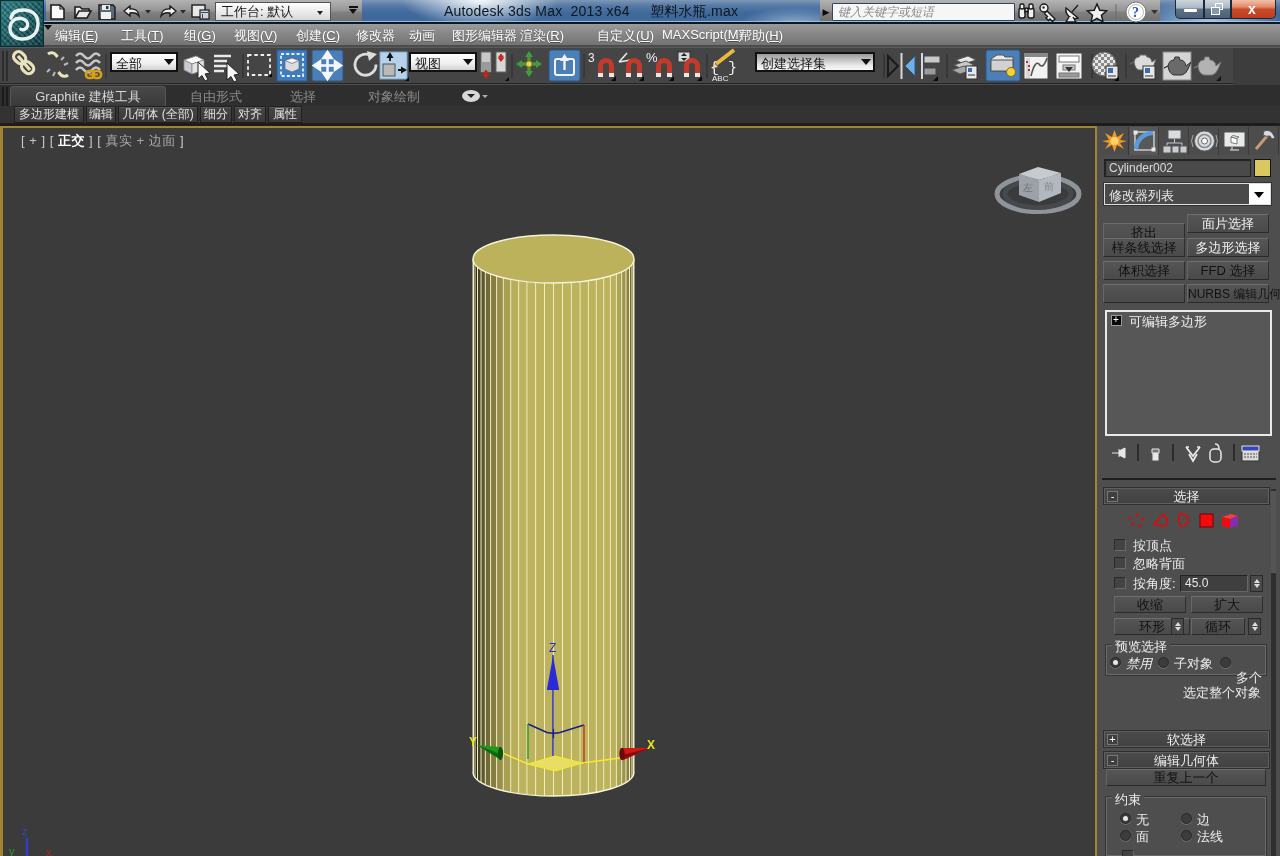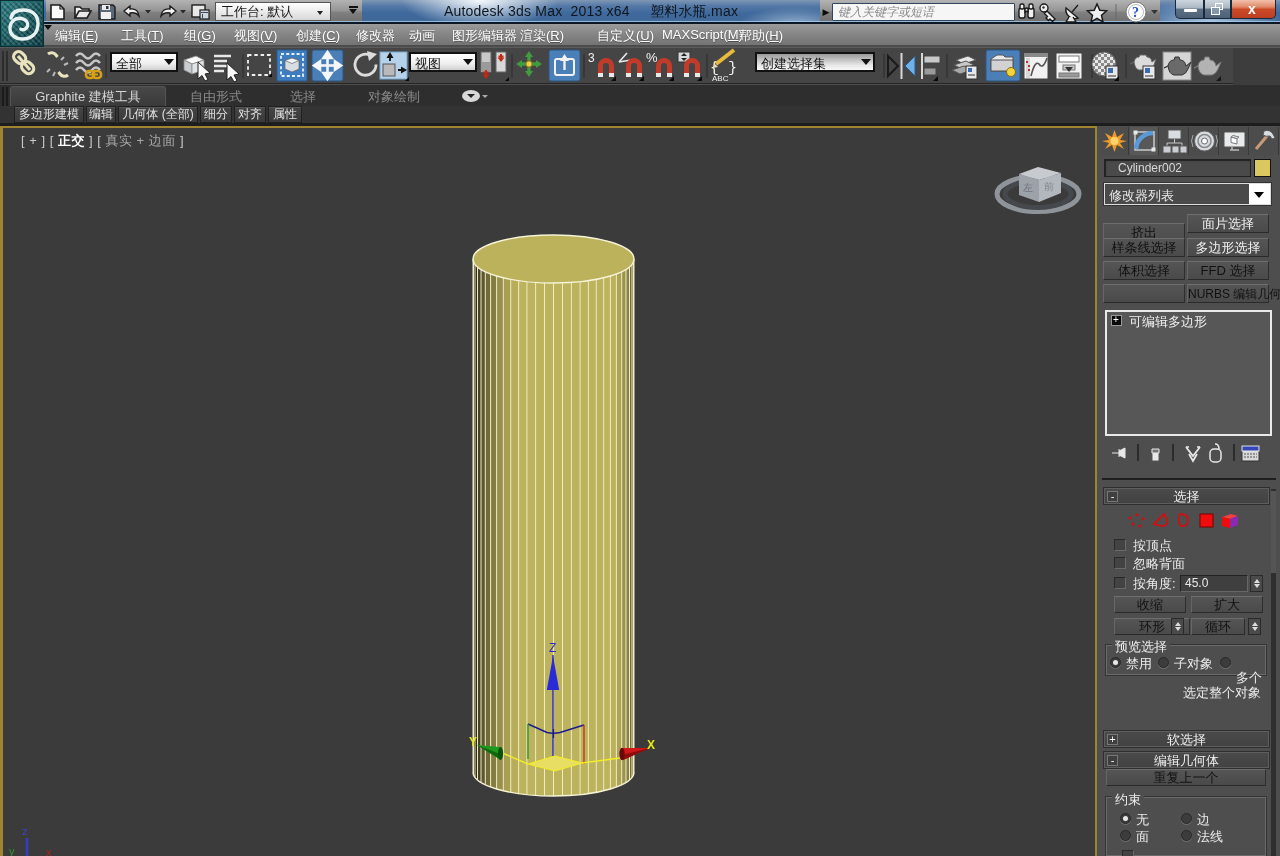--- a/index.html
+++ b/index.html
@@ -58,21 +58,21 @@
 
 #viewport{position:absolute;left:0;top:126px;width:1097px;height:730px;background:#3b3b3b;border-left:3px solid #a08432;border-top:2px solid #a08432;border-right:2px solid #a08432;}
 #vplabel{position:absolute;left:18px;top:4px;font-size:13px;color:#c9c9c9;letter-spacing:.5px;}
 #vplabel b{color:#fff;}
 #vplabel .dim{color:#a9a9a9;}
 
 
 #panel{position:absolute;left:1100px;top:126px;width:180px;height:730px;background:#4e4e4e;}
 .ptab{position:absolute;top:1px;height:28px;width:29px;background:#4c4c4c;border-right:1px solid #3a3a3a;}
 .ptab.active{background:#585858;}
-#namefield{position:absolute;left:4px;top:33px;width:147px;height:18px;background:#4a4a4a;border:1px solid #222;box-shadow:inset 1px 1px 1px rgba(0,0,0,.55);color:#d8d8d8;font-size:12px;line-height:16px;padding-left:13px;}
+#namefield{position:absolute;left:4px;top:33px;width:147px;height:18px;background:#4a4a4a;border:1px solid #222;box-shadow:inset 1px 1px 1px rgba(0,0,0,.55);color:#d8d8d8;font-size:12px;line-height:16px;padding-left:4px;}
 #colorswatch{position:absolute;left:154px;top:33px;width:17px;height:18px;background:#d9c860;border:1px solid #111;}
 #modlist{position:absolute;left:4px;top:57px;width:167px;height:22px;background:#4a4a4a;border:1px solid #ddd;outline:1px solid #333;}
 #modlist .txt{position:absolute;left:4px;top:3px;color:#e8e8e8;font-size:13px;}
 #modlist .cbtn{position:absolute;right:0;top:0;width:21px;height:20px;background:#fff;}
 #modlist .cbtn:after{content:"";position:absolute;left:5px;top:8px;border-left:5px solid transparent;border-right:5px solid transparent;border-top:6px solid #000;}
 .gbtn{position:absolute;background:linear-gradient(180deg,#555,#4a4a4a);border-top:1px solid #6e6e6e;border-left:1px solid #666;border-right:1px solid #2e2e2e;border-bottom:1px solid #2a2a2a;color:#111;font-size:13px;text-align:center;overflow:visible;white-space:nowrap;}
 #stack{position:absolute;left:5px;top:184px;width:167px;height:126px;background:#575757;border:2px solid #e9e9e9;}
 #rollsep{position:absolute;left:2px;top:352px;width:174px;height:2px;background:#1f1f1f;}
 .rollhead{position:absolute;left:4px;width:165px;height:16px;background:linear-gradient(180deg,#4a4a4a,#424242);border:1px solid #5e5e5e;outline:1px solid #2e2e2e;color:#efefef;font-size:13px;text-align:center;line-height:15px;}
 .rollhead .pm{position:absolute;left:2px;top:2px;width:11px;height:11px;border:1px solid #777;color:#fff;font-size:11px;line-height:9px;text-align:center;background:#3f3f3f;}
@@ -674,21 +674,21 @@
     <div class="spin" style="left:150px;top:449px;"></div>
     <div class="gbtn" style="left:14px;top:470px;width:72px;height:17px;line-height:16px;">收缩</div>
     <div class="gbtn" style="left:91px;top:470px;width:72px;height:17px;line-height:16px;">扩大</div>
     <div class="gbtn" style="left:14px;top:492px;width:76px;height:17px;line-height:16px;">环形</div>
     <div class="spin" style="left:71px;top:492px;"></div>
     <div class="gbtn" style="left:91px;top:492px;width:54px;height:17px;line-height:16px;">循环</div>
     <div class="spin" style="left:148px;top:492px;"></div>
     <div class="fset" style="left:6px;top:519px;width:160px;height:30px;"></div>
     <div class="ptxt" style="left:12px;top:512px;background:#4e4e4e;padding:0 3px;">预览选择</div>
     <div class="radio sel" style="left:10px;top:531px;"></div>
-      <div class="ptxt" style="left:26px;top:529px;">禁用</div>
+      <div class="ptxt" style="left:26px;top:529px;font-style:italic;">禁用</div>
     <div class="radio" style="left:58px;top:531px;"></div>
       <div class="ptxt" style="left:74px;top:529px;">子对象</div>
     <div class="radio" style="left:120px;top:531px;"></div>
       <div class="ptxt" style="left:136px;top:543px;">多个</div>
     <div class="ptxt" style="left:83px;top:558px;">选定整个对象</div>
     <div class="rollhead" style="top:605px;"><span class="pm">+</span>软选择</div>
     <div class="rollhead" style="top:626px;"><span class="pm">-</span>编辑几何体</div>
     <div class="gbtn" style="left:6px;top:643px;width:160px;height:17px;line-height:16px;">重复上一个</div>
     <div class="fset" style="left:6px;top:671px;width:160px;height:59px;"></div>
     <div class="ptxt" style="left:12px;top:665px;background:#4e4e4e;padding:0 3px;">约束</div>

